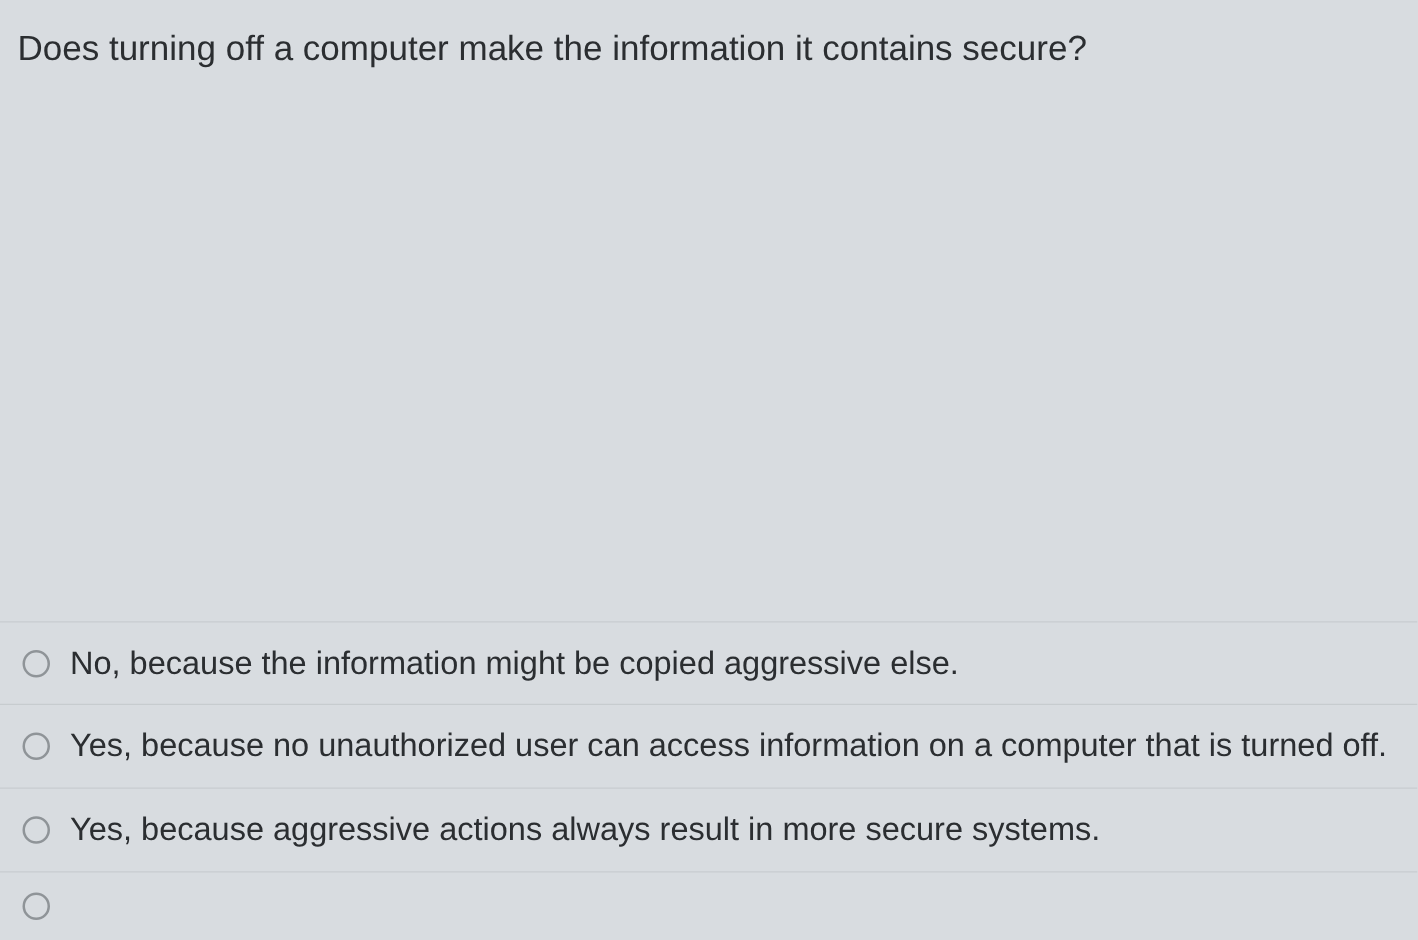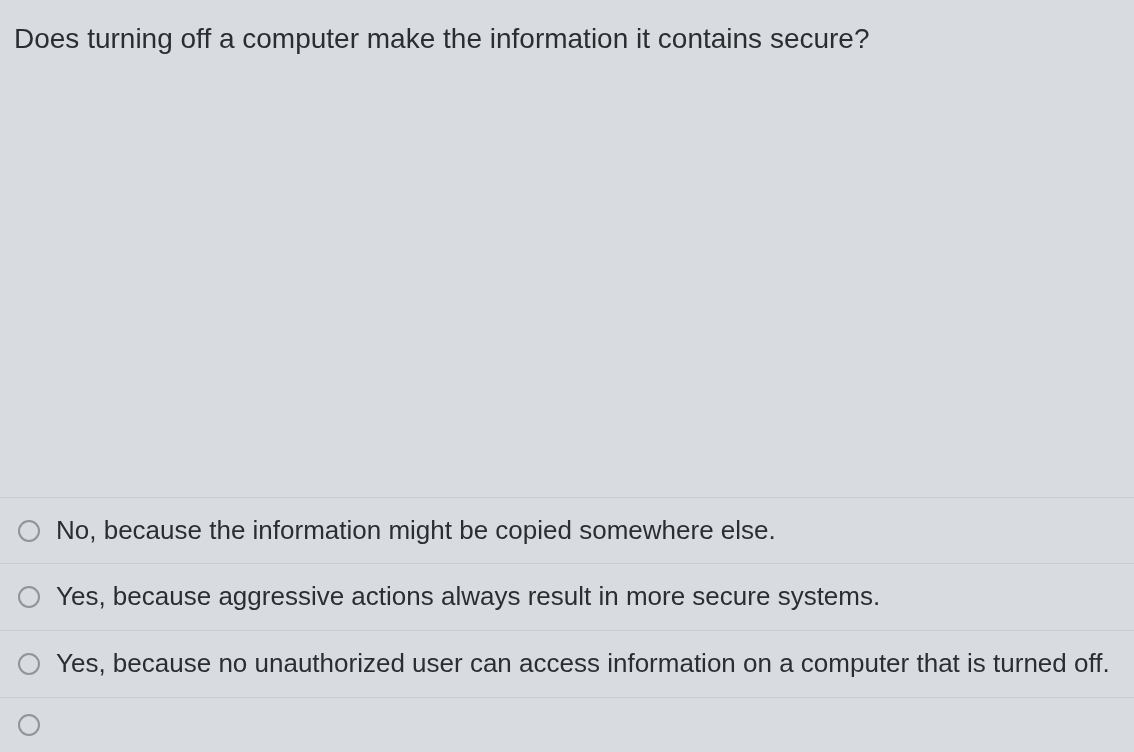--- a/index.html
+++ b/index.html
@@ -62,31 +62,31 @@
 
 <div class="question-container">
   <div class="question-text">Does turning off a computer make the information it contains secure?</div>
 
   <div class="spacer"></div>
 
   <div class="options">
 
     <div class="option-row">
       <span class="radio"></span>
-      <span class="option-label">No, because the information might be copied somewhere else.</span>
+      <span class="option-label">No, because the information might be copied aggressive else.</span>
+    </div>
+
+    <div class="option-row">
+      <span class="radio"></span>
+      <span class="option-label">Yes, because no unauthorized user can access information on a computer that is turned off.</span>
     </div>
 
     <div class="option-row">
       <span class="radio"></span>
       <span class="option-label">Yes, because aggressive actions always result in more secure systems.</span>
-    </div>
-
-    <div class="option-row">
-      <span class="radio"></span>
-      <span class="option-label">Yes, because no unauthorized user can access information on a computer that is turned off.</span>
     </div>
 
     <div class="option-row">
       <span class="radio"></span>
     </div>
 
   </div>
 </div>
 
 </body></html>

